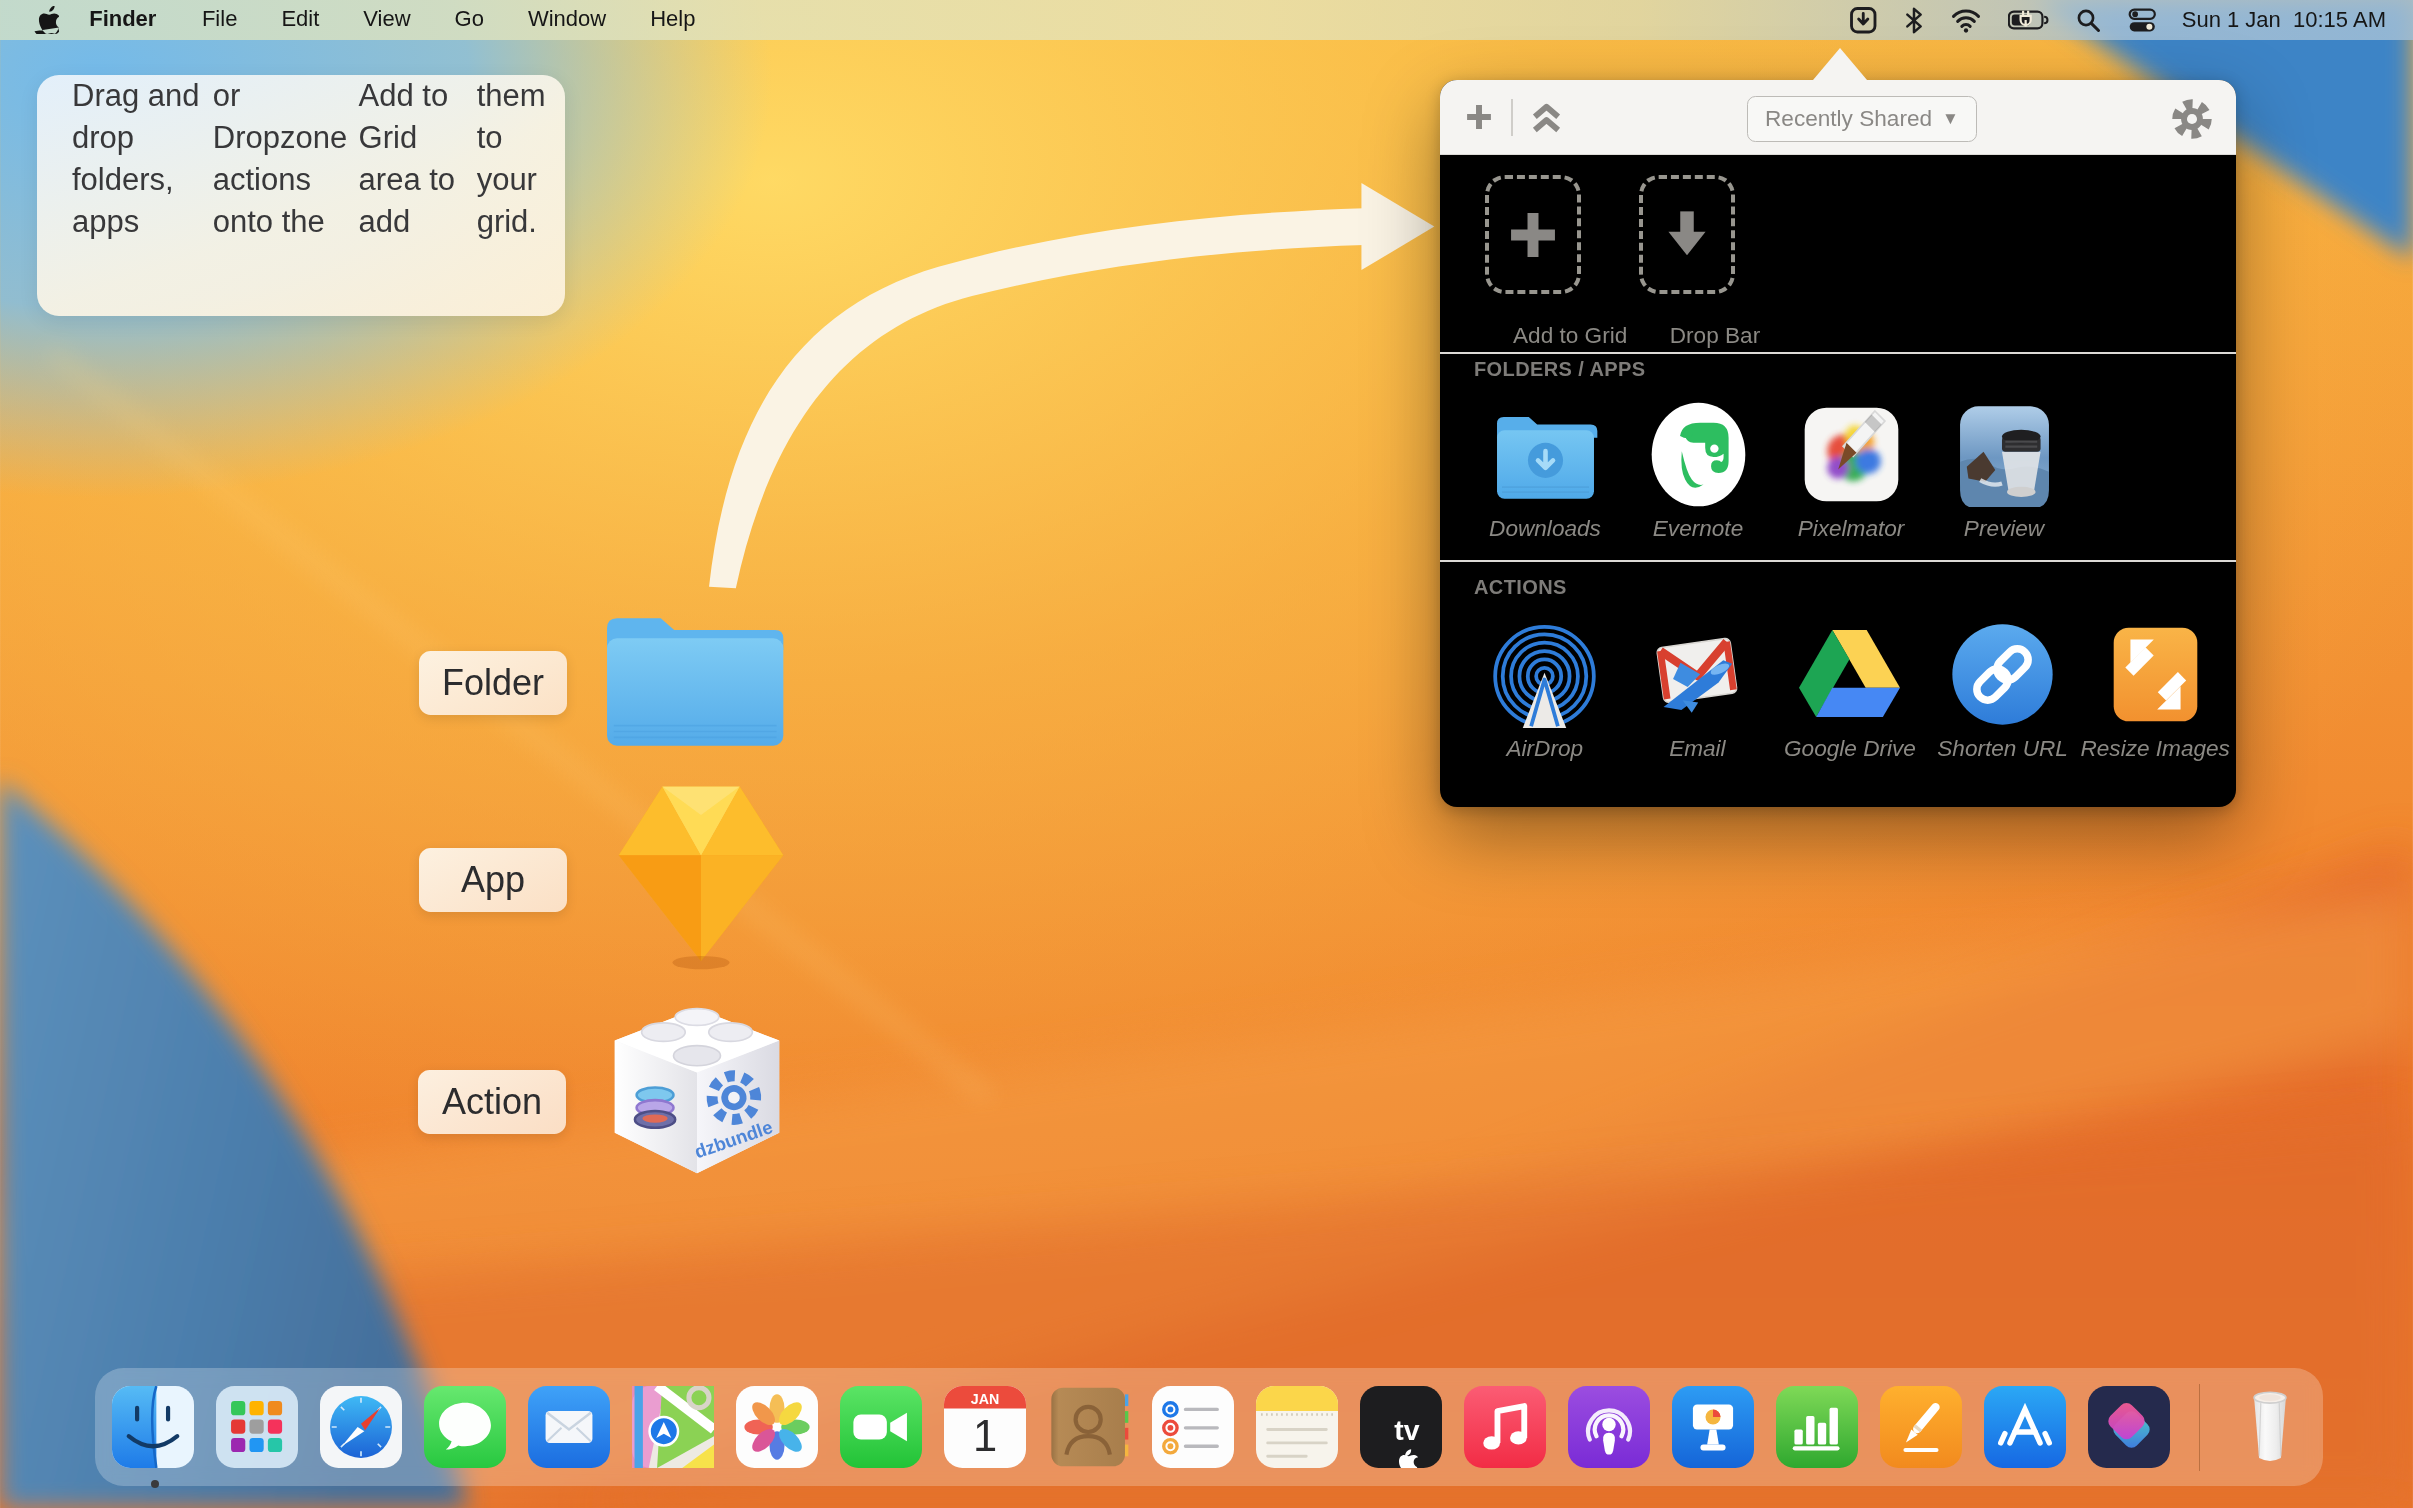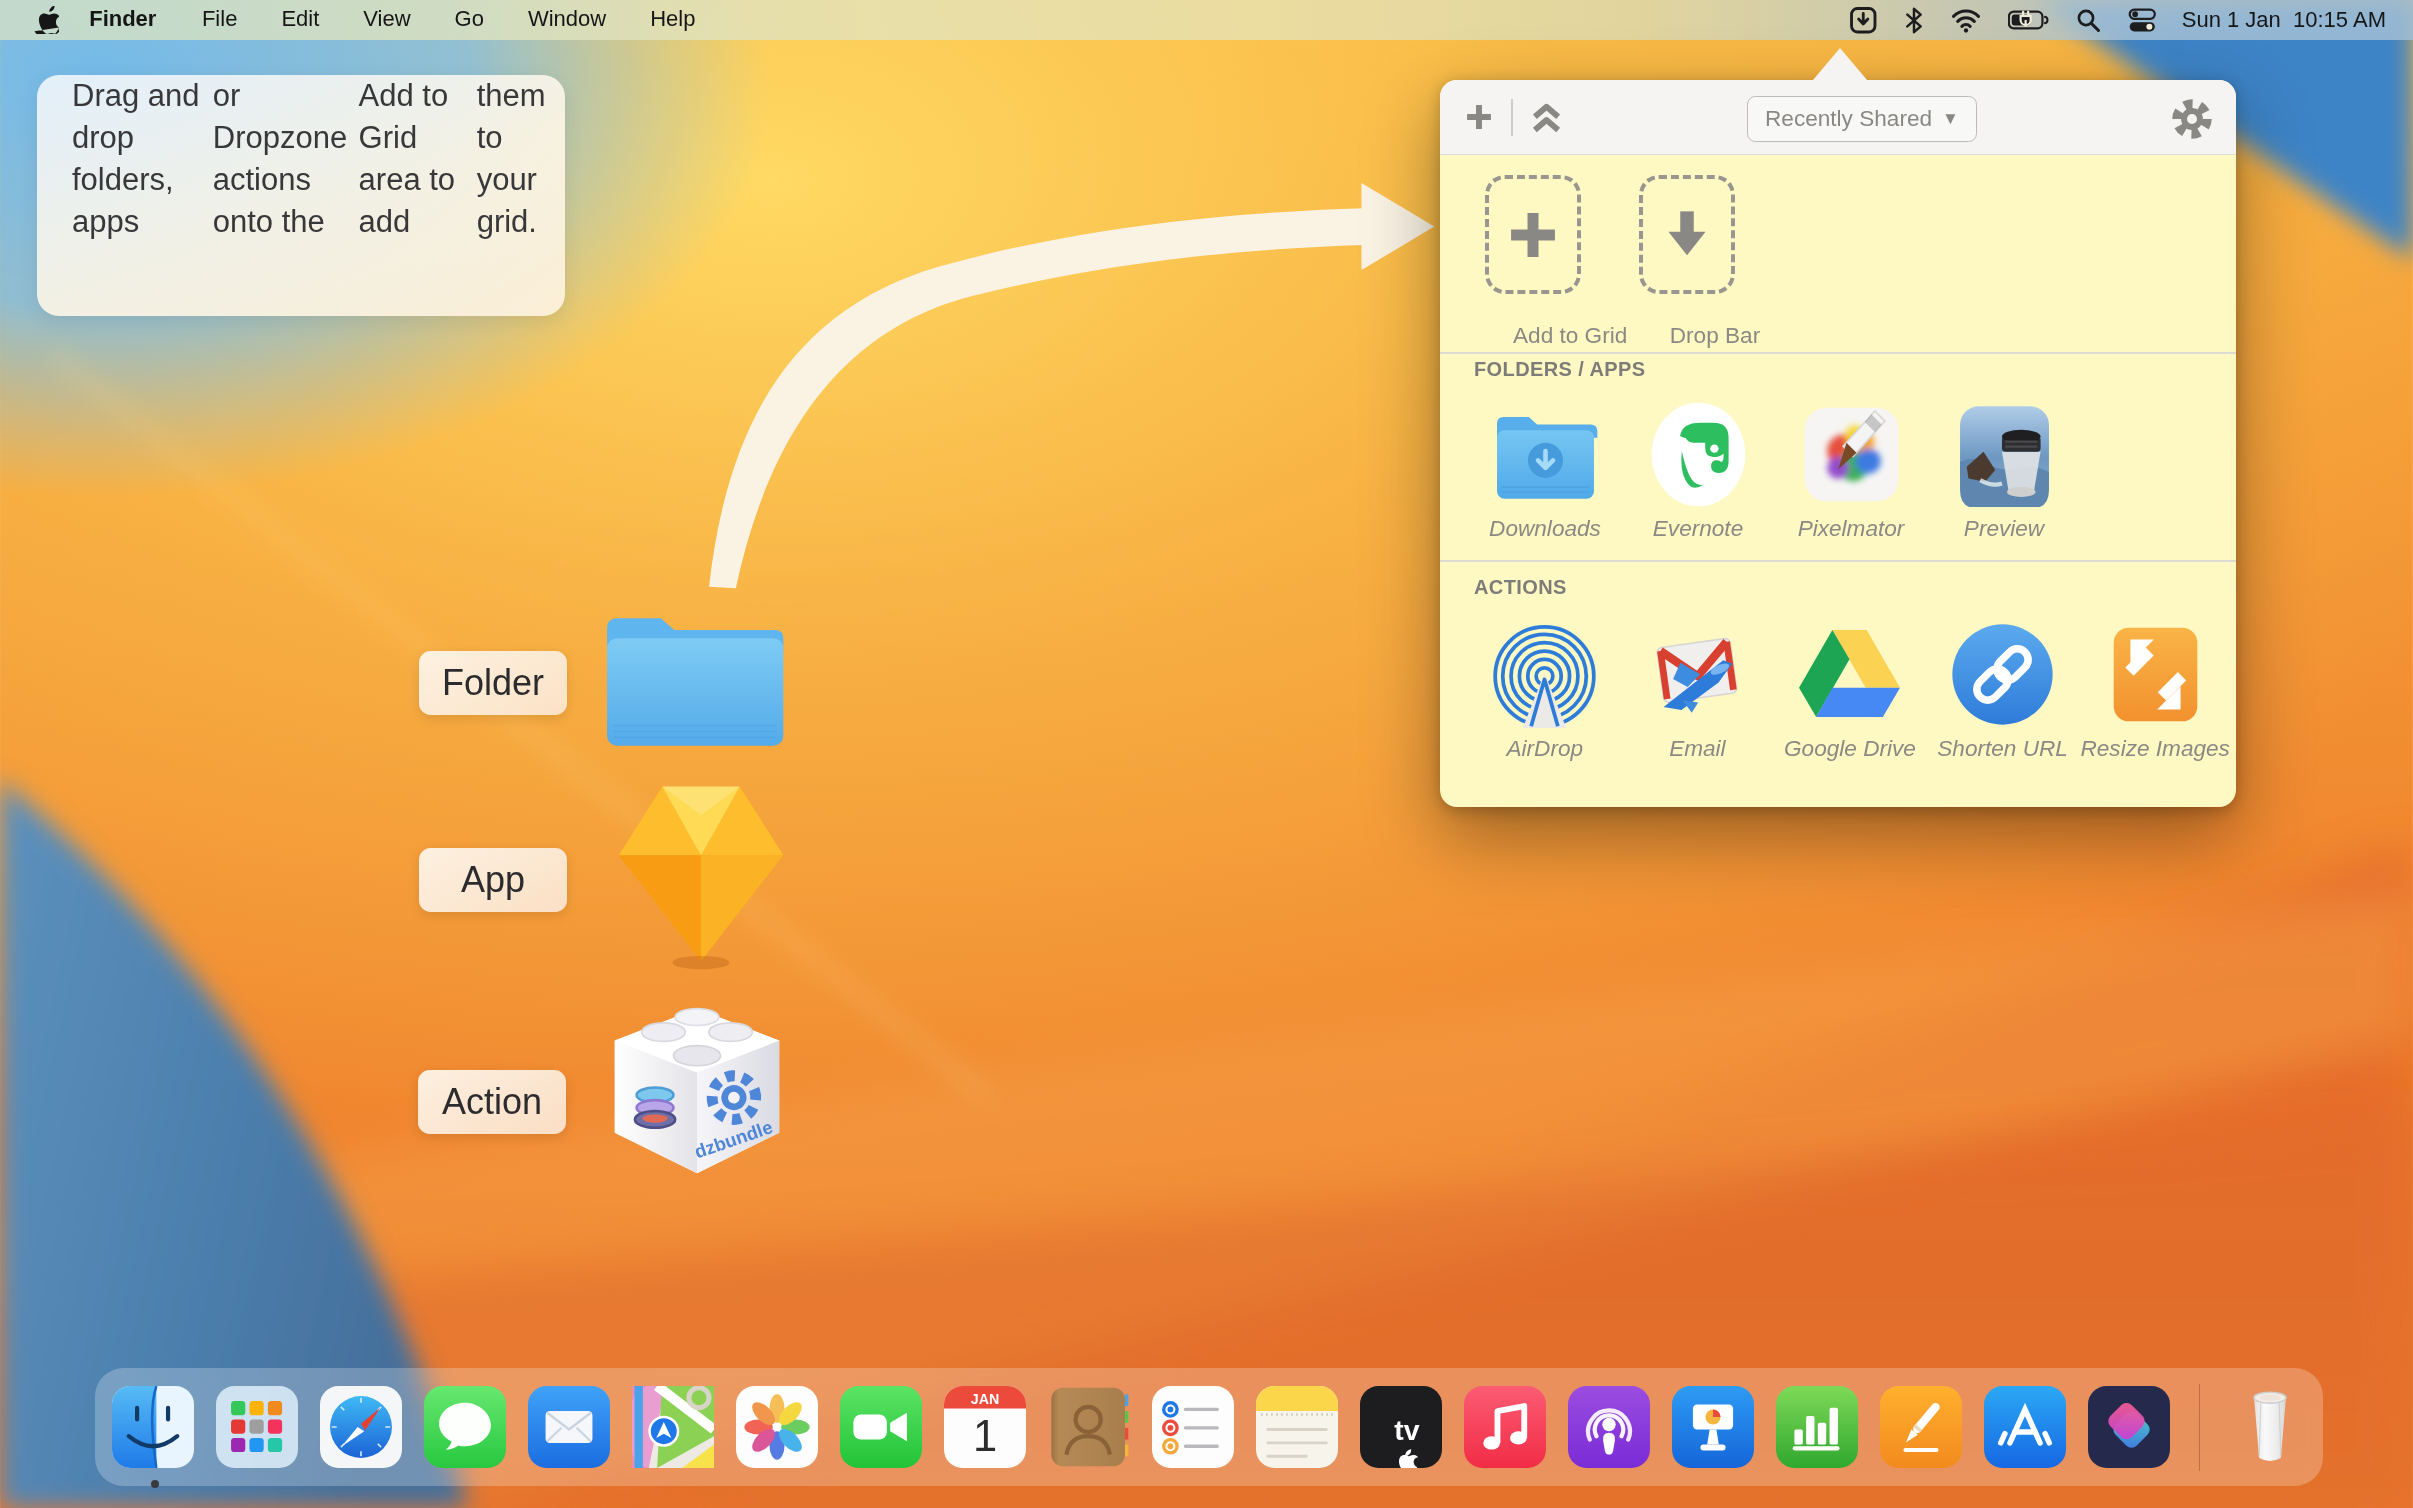--- a/index.html
+++ b/index.html
@@ -51,21 +51,21 @@
   #label-app{left:419px;top:848px;text-align:right;}
   #label-action{left:418px;top:1070px;}
   #icon-folder{left:602px;top:603px;z-index:10;}
   #icon-app{left:617px;top:778px;z-index:10;}
   #icon-action{left:608px;top:1007px;z-index:10;}
   #big-arrow{left:687px;top:147px;z-index:15;}
 
   
   #panel{
     left:1440px;top:80px;width:796px;height:727px;z-index:40;
-    background:#fef9c3;border-radius:17px;
+    background:#000000;border-radius:17px;
     box-shadow:0 28.5px 75px rgba(0,0,0,.38),0 3.4px 15px rgba(0,0,0,.22);
   }
   #panel-arrow{
     left:373px;top:-32px;width:0;height:0;
     border-left:27px solid transparent;border-right:27px solid transparent;
     border-bottom:32px solid #F5F4F2;
   }
   #panel-header{
     left:0;top:0;width:796px;height:75px;background:#F5F4F2;
     border-radius:17px 17px 0 0;border-bottom:1.7px solid #DCDAD6;

